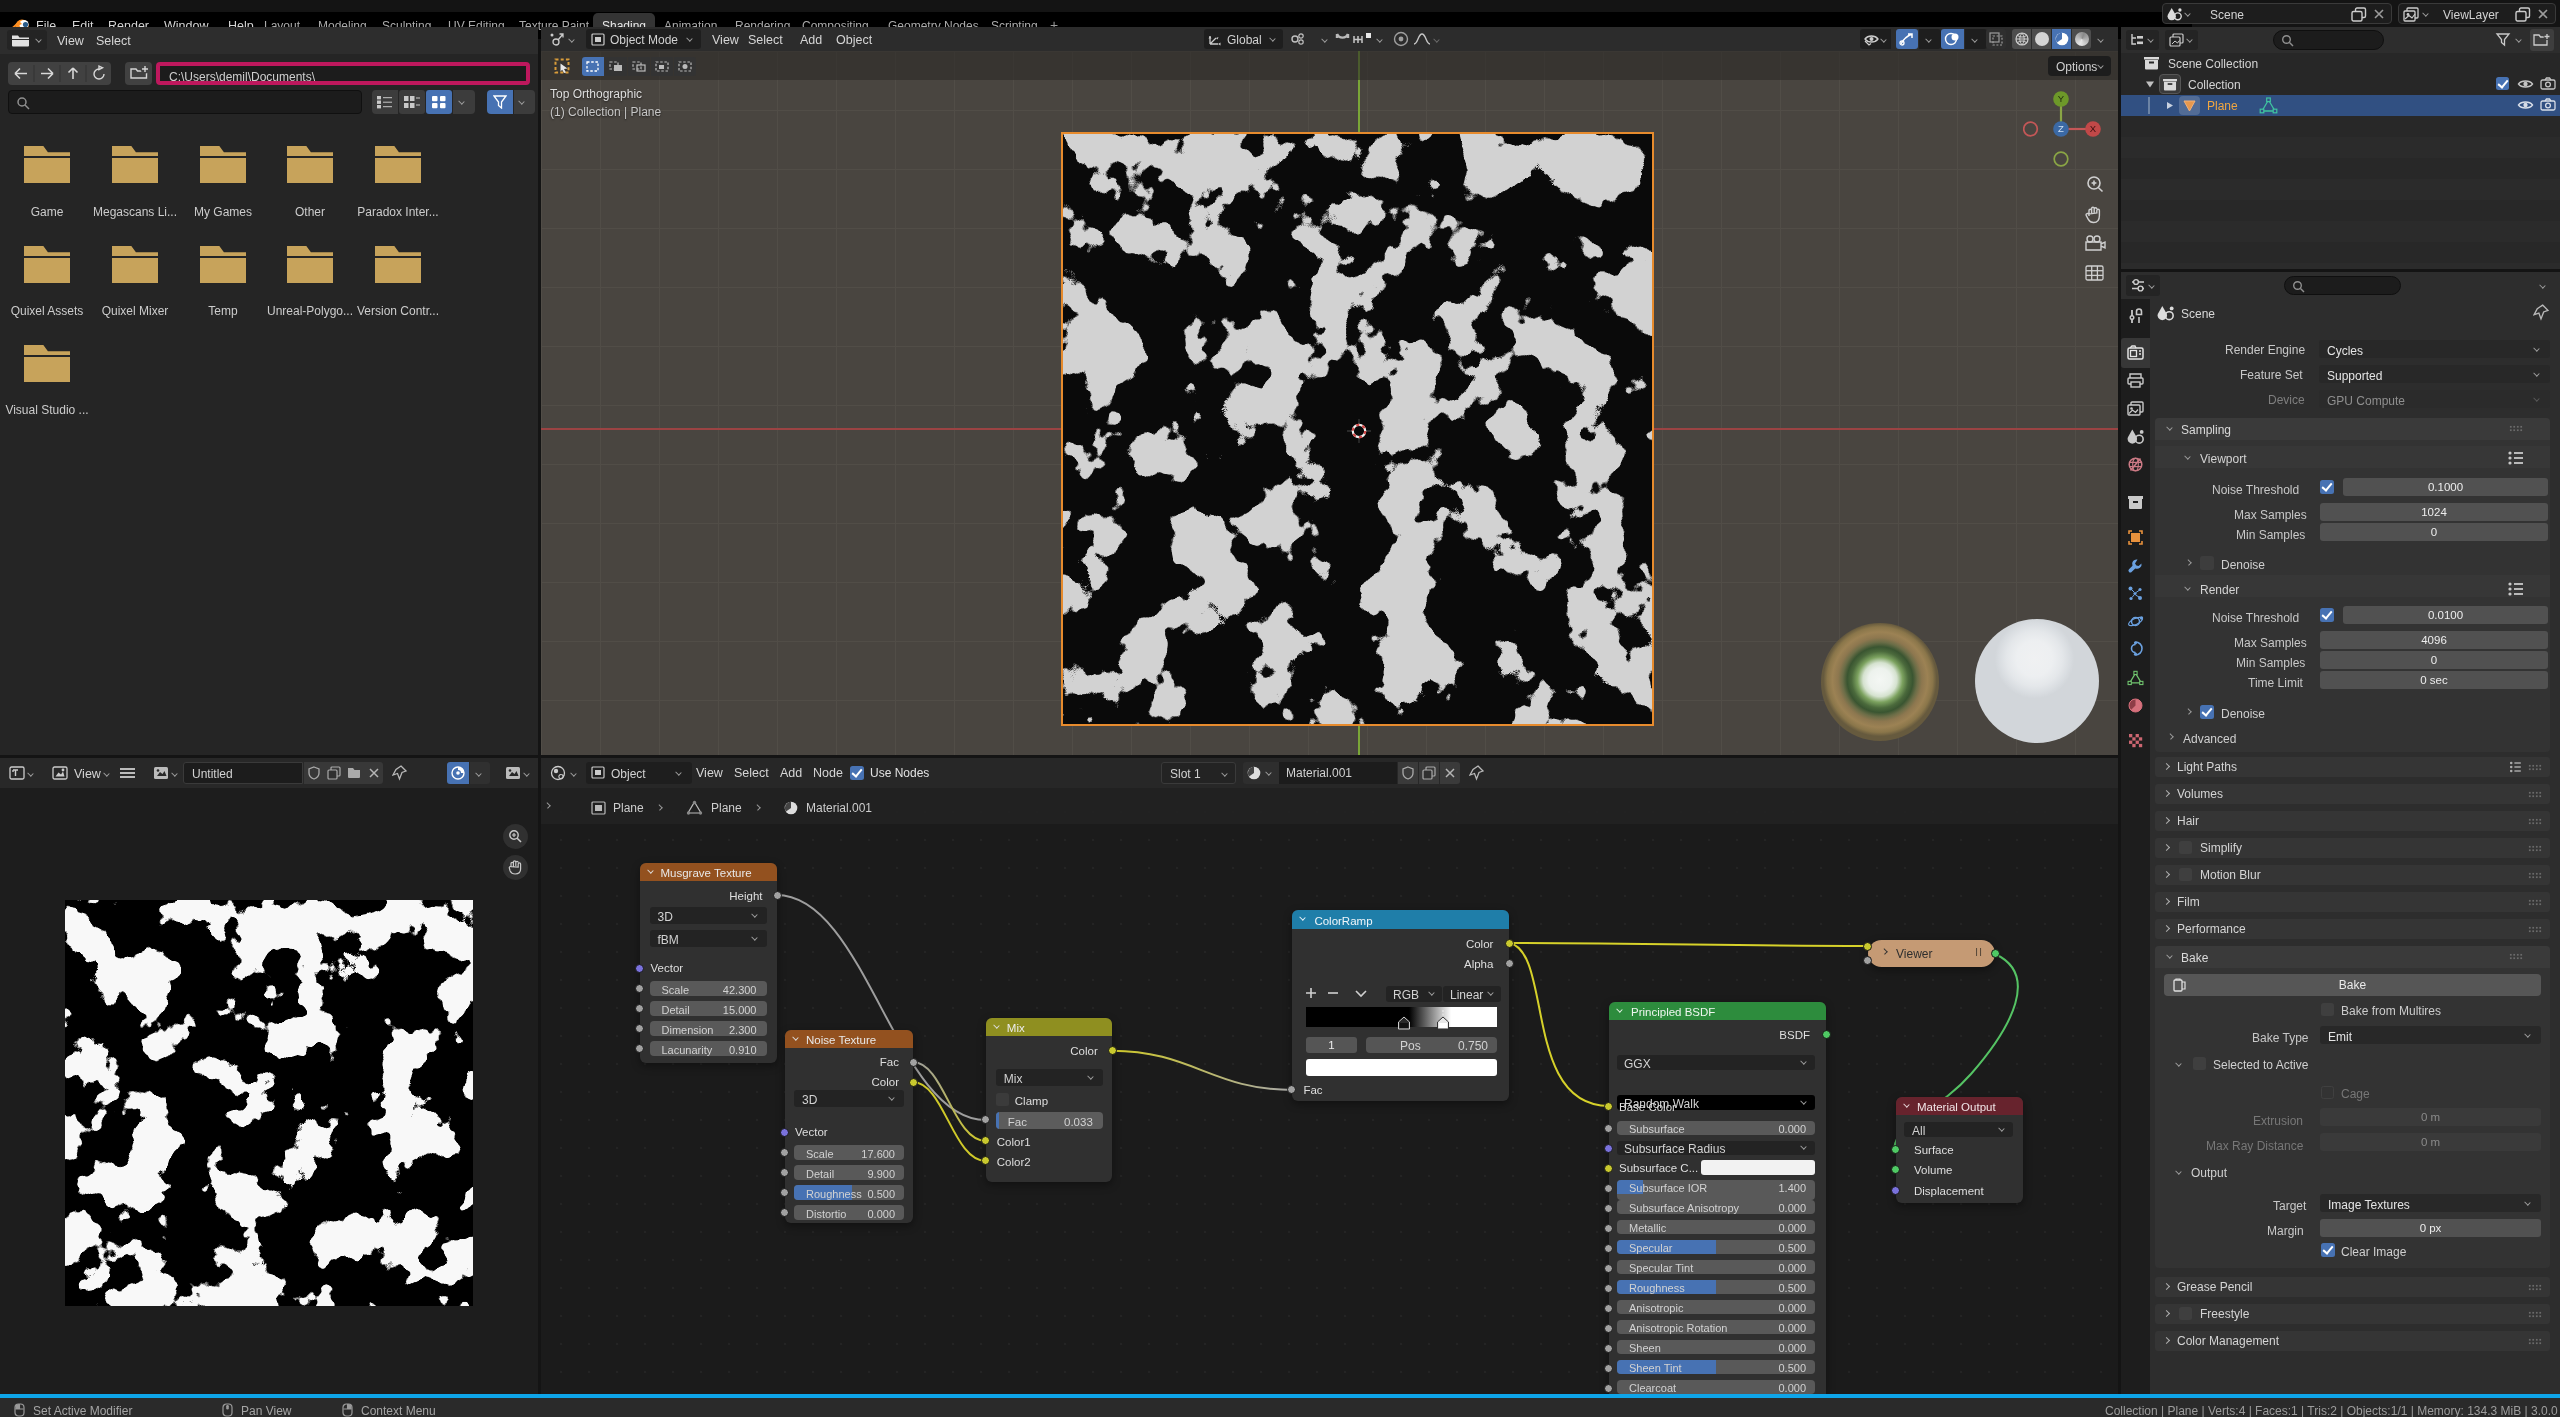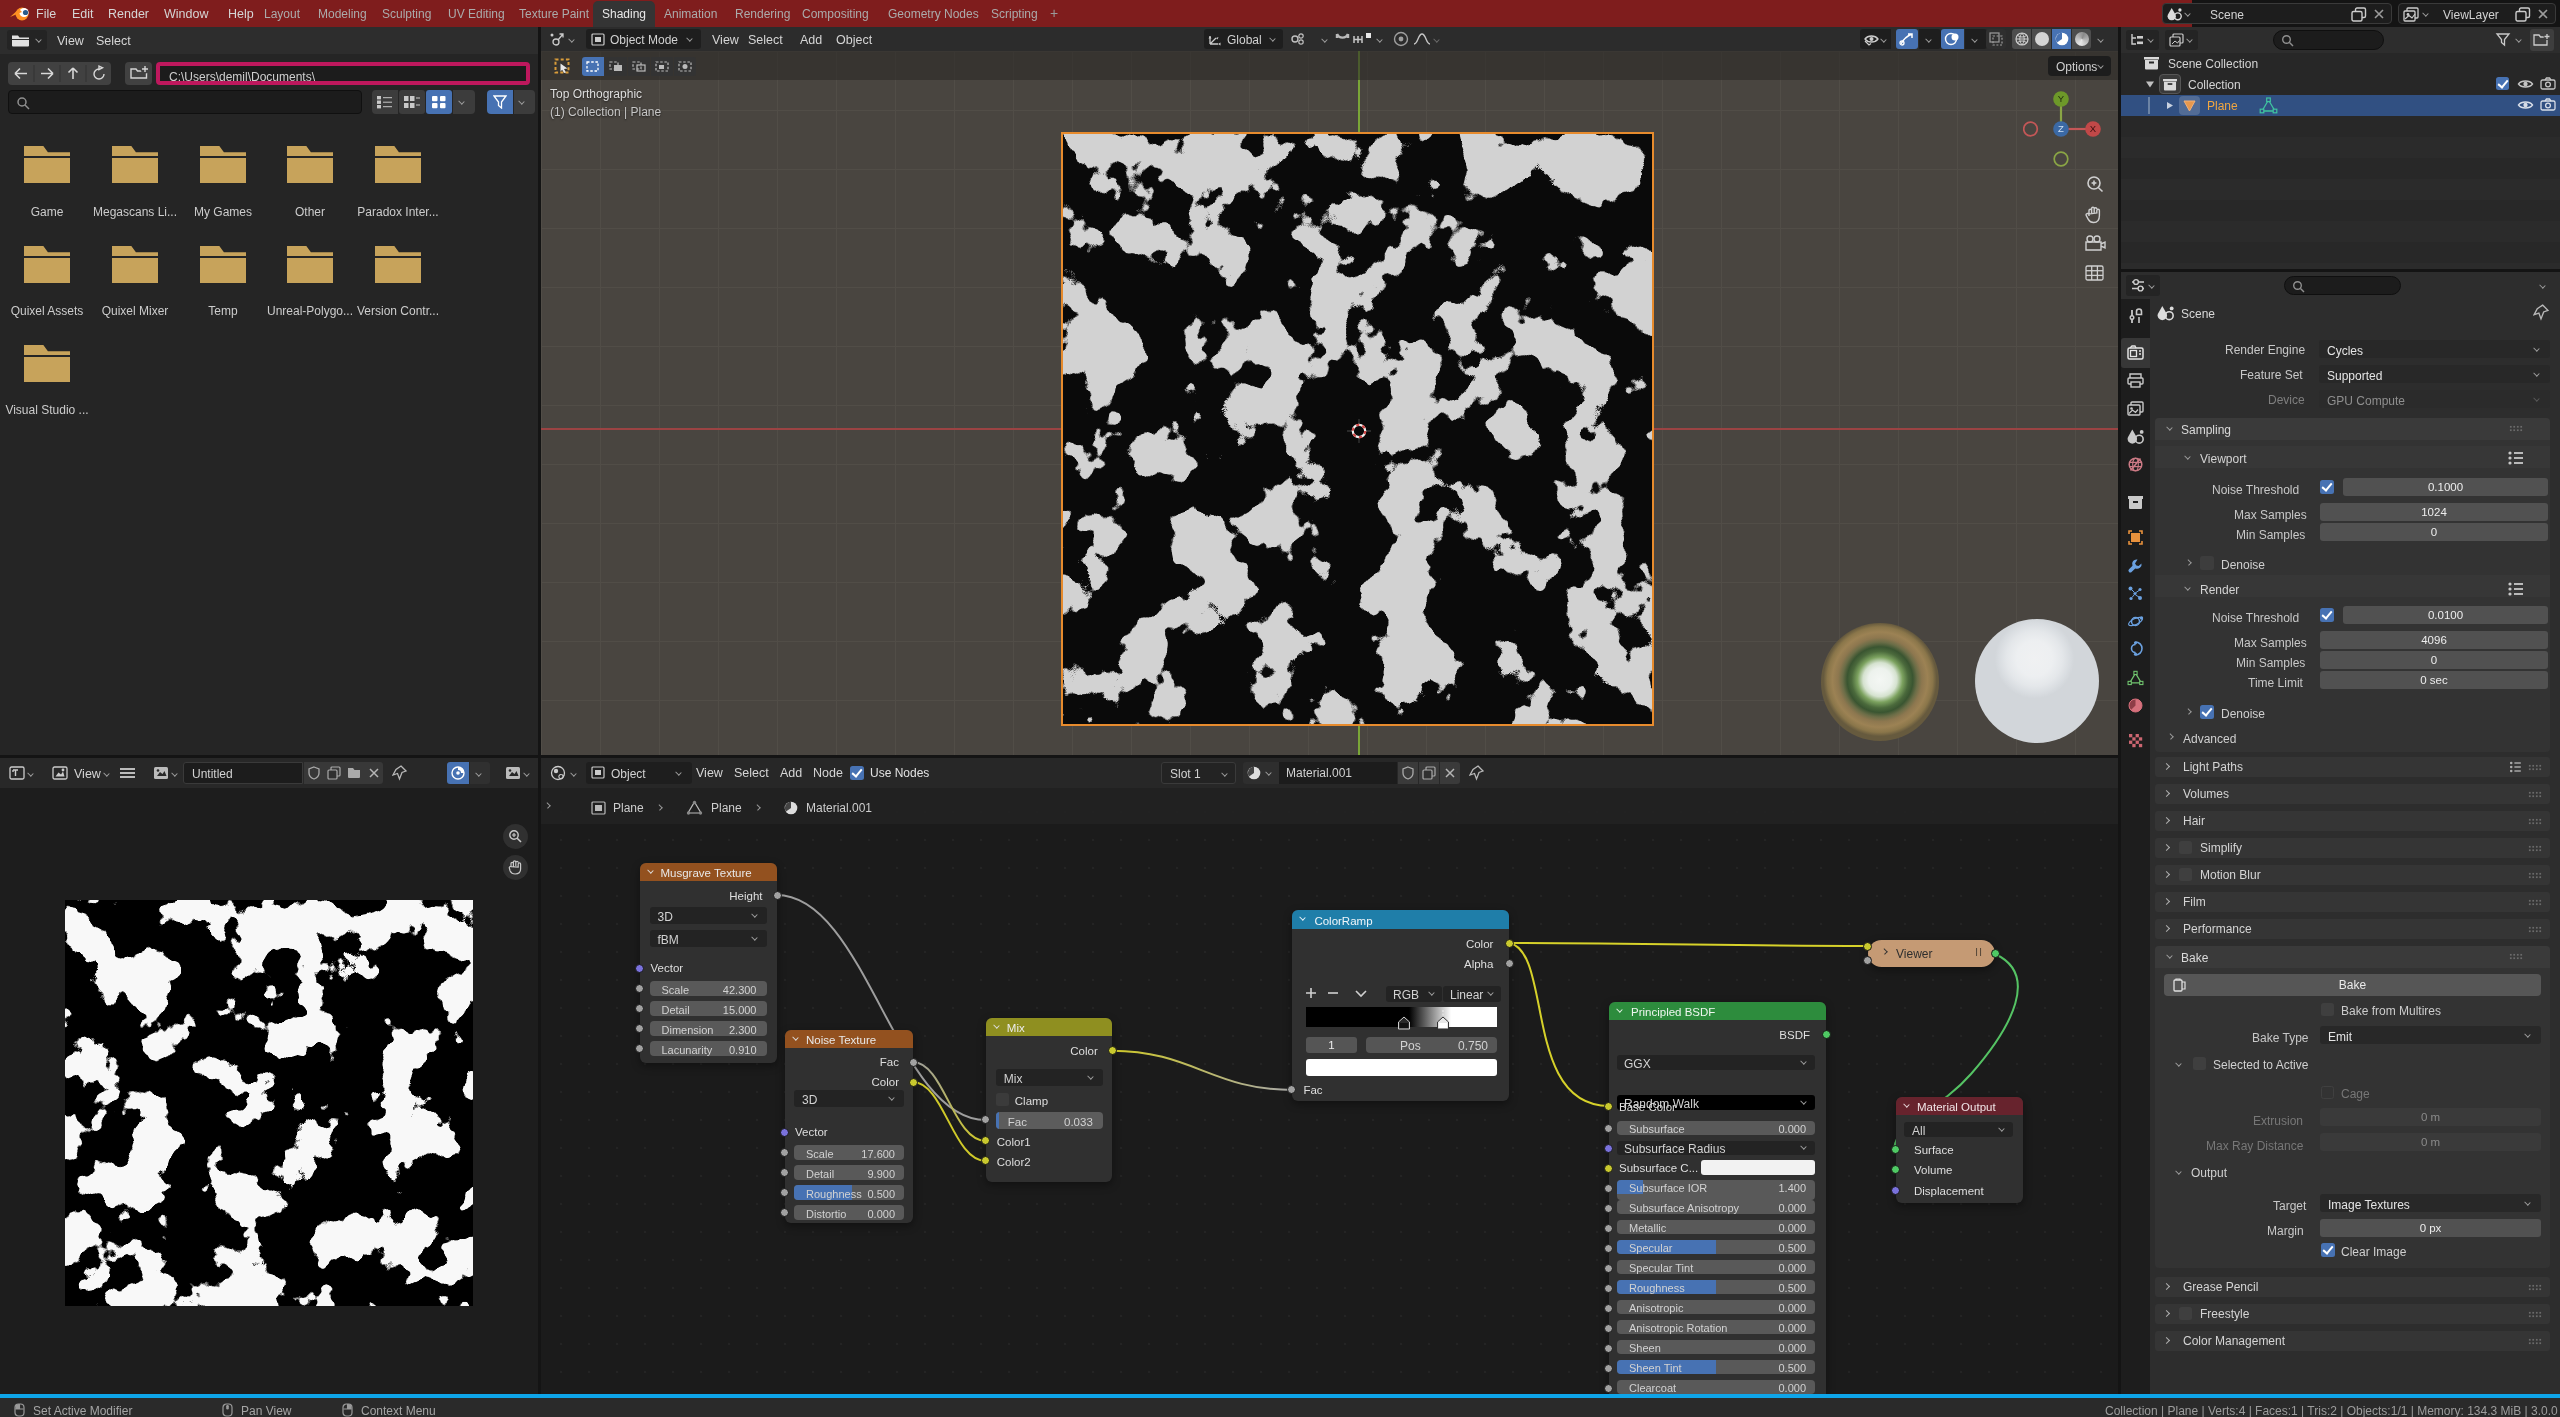--- a/index.html
+++ b/index.html
@@ -8,31 +8,31 @@
 .chs{position:absolute;width:5px;height:5px;border-right:1.4px solid #9f9f9f;border-bottom:1.4px solid #9f9f9f;transform:rotate(45deg) scaleY(.8)}
 .dd{position:absolute;background:#282828;border-radius:3px;color:#dddddd;font-size:11.5px;line-height:1}
 .num{position:absolute;background:#515151;border-radius:3px;color:#ededed;font-size:11.5px;text-align:center}
 .sld{position:absolute;background:#595959;border-radius:4px;color:#e8e8e8;font-size:11px;overflow:hidden}
 .sock{position:absolute;width:9px;height:9px;border-radius:50%;border:1px solid #161616}
 .chk{position:absolute;width:14px;height:14px;border-radius:2.5px;background:#3d3d3d}
 .chk.on{background:#4772b3}
 .chk.on:after{content:"";position:absolute;left:4px;top:1px;width:4px;height:8px;border-right:2px solid #fff;border-bottom:2px solid #fff;transform:rotate(40deg)}
 .strip{position:absolute;left:34px;width:395px;height:20px;background:#353535;border-radius:3px;color:#d4d4d4;font-size:12px;line-height:20px}
 .strip .ar{position:absolute;left:9px;top:7px;width:5px;height:5px;border-right:1.4px solid #b0b0b0;border-bottom:1.4px solid #b0b0b0;transform:rotate(-45deg)}
-.strip .lb{margin-left:28px}
+.strip .lb{margin-left:22px}
 .dots{position:absolute;right:8px;top:7px;width:14px;height:7px;background:radial-gradient(circle,#777 1px,transparent 1.2px);background-size:3.5px 3.5px;opacity:.8}
 .fold{position:absolute;width:46px;height:37px;background:#c7a35b;clip-path:polygon(0% 0%,42% 0%,52% 17%,100% 17%,100% 100%,0% 100%)}
 .fold:after{content:"";position:absolute;left:0;top:10px;width:46px;height:2px;background:#252525}
 .flab{position:absolute;width:88px;text-align:center;color:#ccc;font-size:12px;white-space:nowrap}
 .menu{color:#d5d5d5;font-size:12.5px}
 .sq{position:absolute;border-radius:3px}
 </style></head>
 <body>
 
-<div class="ab" style="left:0;top:0;width:2192px;height:27px;background:#7f1d1d">
+<div class="ab" style="left:0;top:12px;width:2192px;height:27px;background:#000000">
   <svg class="ab" style="left:9px;top:4px" width="22" height="18" viewBox="0 0 22 18">
       <circle cx="13" cy="10" r="6.5" fill="#ff9022"></circle>
       <circle cx="15" cy="8.5" r="4.6" fill="#fff"></circle>
       <circle cx="16.5" cy="8.5" r="2.6" fill="#2a5c8a"></circle>
       <path d="M1 13 L10 5 l3 3 z" fill="#ff9022"></path>
     </svg>
   <span class="tx menu" style="left:36px;top:7px">File</span>
   <span class="tx menu" style="left:72px;top:7px">Edit</span>
   <span class="tx menu" style="left:108px;top:7px">Render</span>
   <span class="tx menu" style="left:164px;top:7px">Window</span>

